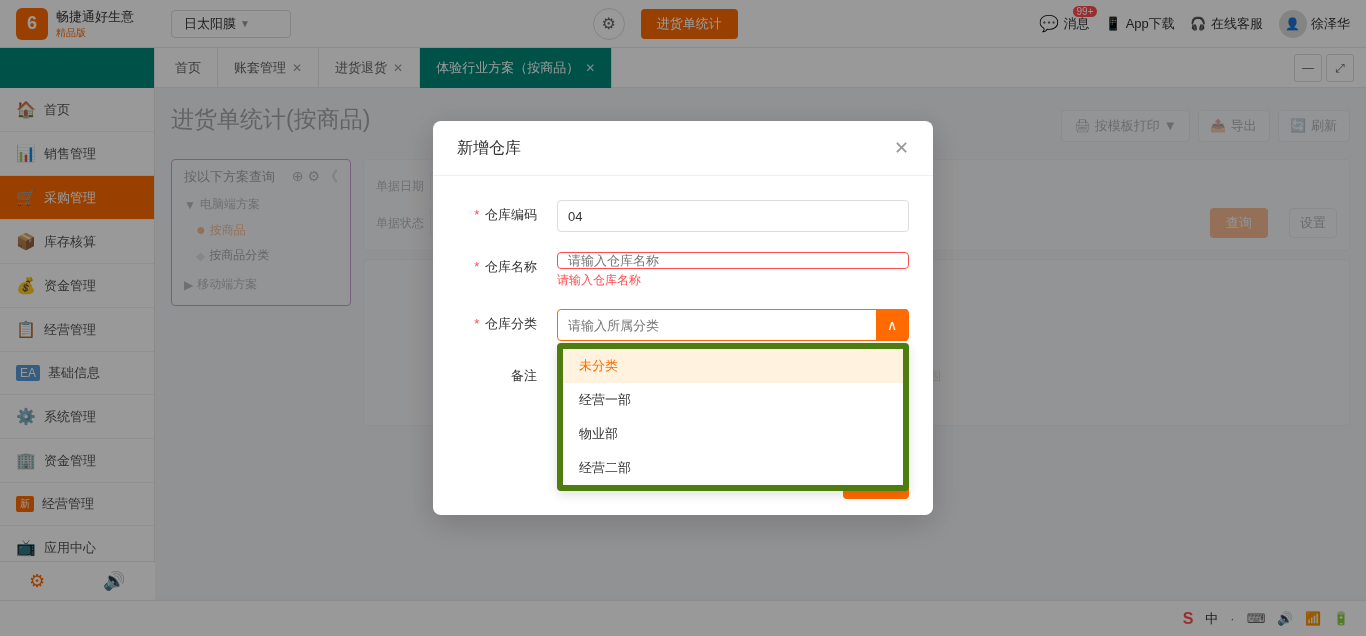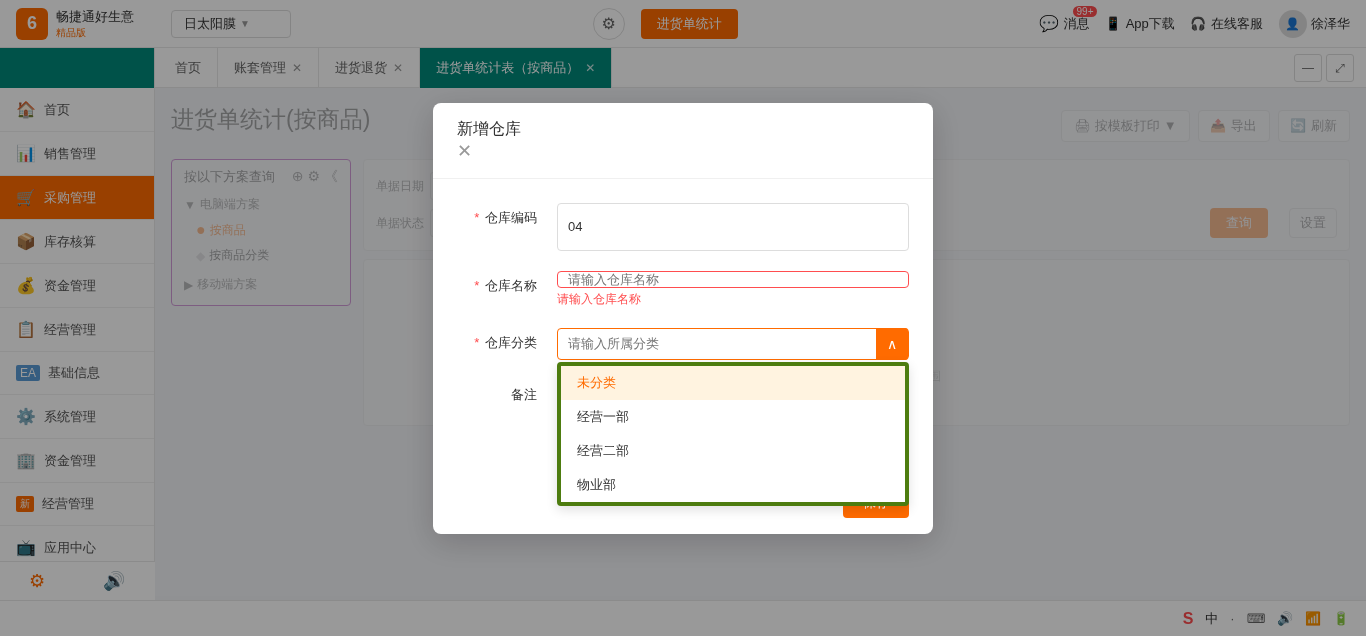--- a/index.html
+++ b/index.html
@@ -137,40 +137,39 @@
     
     .dialog {
       background: #fff;
       border-radius: 8px;
       width: 500px;
       box-shadow: 0 8px 32px rgba(0,0,0,0.18);
       overflow: visible;
       position: relative;
     }
     .dialog-header {
-      display: flex; align-items: flex-start; justify-content: space-between;
+      display: flex; align-items: center; justify-content: space-between;
       padding: 16px 24px;
       border-bottom: 1px solid #f0f0f0;
-      flex-direction: column;
     }
     .dialog-title { font-size: 16px; color: #333; font-weight: 500; }
     .dialog-close { font-size: 18px; color: #999; cursor: pointer; }
     .dialog-body { padding: 24px 24px 16px; }
     .form-row {
       display: flex; align-items: flex-start;
       margin-bottom: 20px; gap: 20px;
     }
     .form-label {
       width: 80px; text-align: right;
       font-size: 13px; color: #333;
       padding-top: 6px; flex-shrink: 0;
     }
     .required-star { color: #ff4d4f; margin-right: 2px; }
     .form-input {
-      flex: 1; height: 48px; border: 1px solid #ddd; border-radius: 4px;
+      flex: 1; height: 32px; border: 1px solid #ddd; border-radius: 4px;
       padding: 0 10px; font-size: 13px; color: #333; outline: none;
     }
     .form-input.error-border { border-color: #ff4d4f; }
     .error-msg { color: #ff4d4f; font-size: 12px; margin-top: 3px; }
     .form-input-wrap { flex: 1; display: flex; flex-direction: column; }
 
     .category-wrap {
       flex: 1; position: relative;
     }
     .category-input-row {
@@ -186,21 +185,21 @@
     .category-toggle {
       width: 32px; height: 32px;
       background: #ff6b00; border-radius: 0 3px 3px 0;
       display: flex; align-items: center; justify-content: center;
       cursor: pointer; color: #fff; font-size: 14px;
     }
 
     .dropdown-list {
       position: absolute; top: 34px; left: 0; right: 0;
       background: #fff;
-      border: 4px solid #4d7c0f;
+      border: 6px solid #4d7c0f;
       border-radius: 4px;
       box-shadow: 0 4px 12px rgba(0,0,0,0.12);
       z-index: 200;
       min-width: 280px;
     }
     .dropdown-item {
       padding: 8px 16px;
       font-size: 13px; color: #333; cursor: pointer;
     }
     .dropdown-item.selected { background: #fff3e0; color: #ff6b00; }
@@ -351,21 +350,21 @@
       </div>
       <div class="tab-item">
         <span>账套管理</span>
         <span class="tab-close">✕</span>
       </div>
       <div class="tab-item">
         <span>进货退货</span>
         <span class="tab-close">✕</span>
       </div>
       <div class="tab-item active">
-        <span>进货单统计表（按商品）</span>
+        <span>体验行业方案（按商品）</span>
         <span class="tab-close">✕</span>
       </div>
       <div style="margin-left:auto;display:flex;gap:4px;padding-right:8px;">
         <div class="tab-ctrl-btn">—</div>
         <div class="tab-ctrl-btn">⤢</div>
       </div>
     </div>
 
     <div class="content-area bg-content">
       <div style="display:flex;align-items:center;justify-content:space-between;margin-bottom:12px;">
@@ -496,22 +495,22 @@
         </div>
         <div class="category-wrap">
           <div class="category-input-row">
             <input type="text" class="category-input-inner" placeholder="请输入所属分类" style="">
             <div class="category-toggle">∧</div>
           </div>
 
           <div class="dropdown-list">
             <div class="dropdown-item selected">未分类</div>
             <div class="dropdown-item">经营一部</div>
+            <div class="dropdown-item">物业部</div>
             <div class="dropdown-item">经营二部</div>
-            <div class="dropdown-item">物业部</div>
           </div>
         </div>
       </div>
 
       <div class="form-row">
         <div class="form-label">
           <span>备注</span>
         </div>
         <textarea class="remark-area" style=""></textarea>
       </div>

